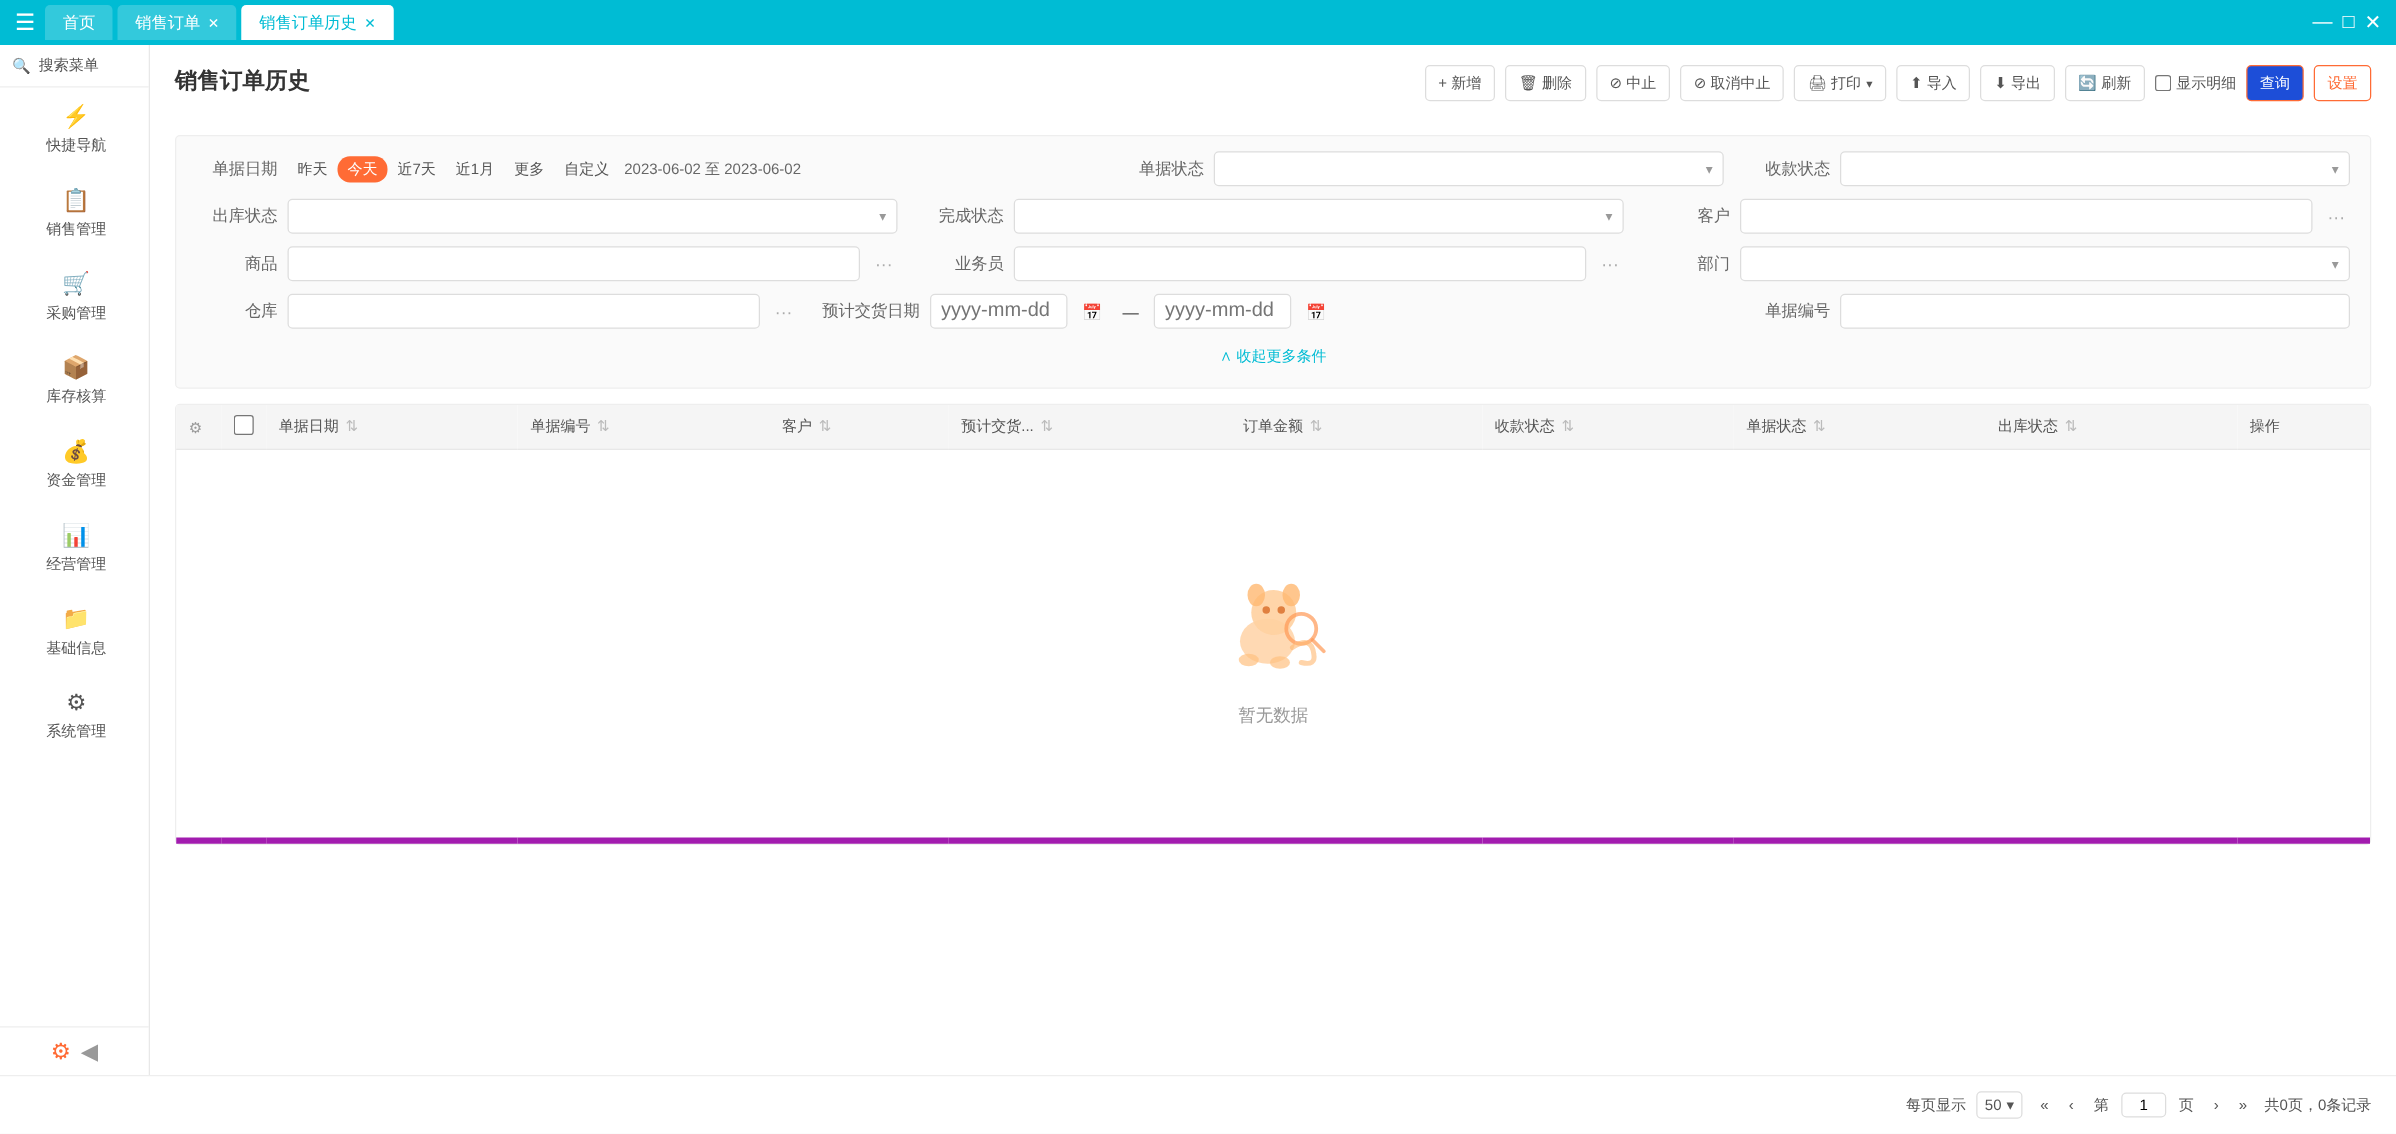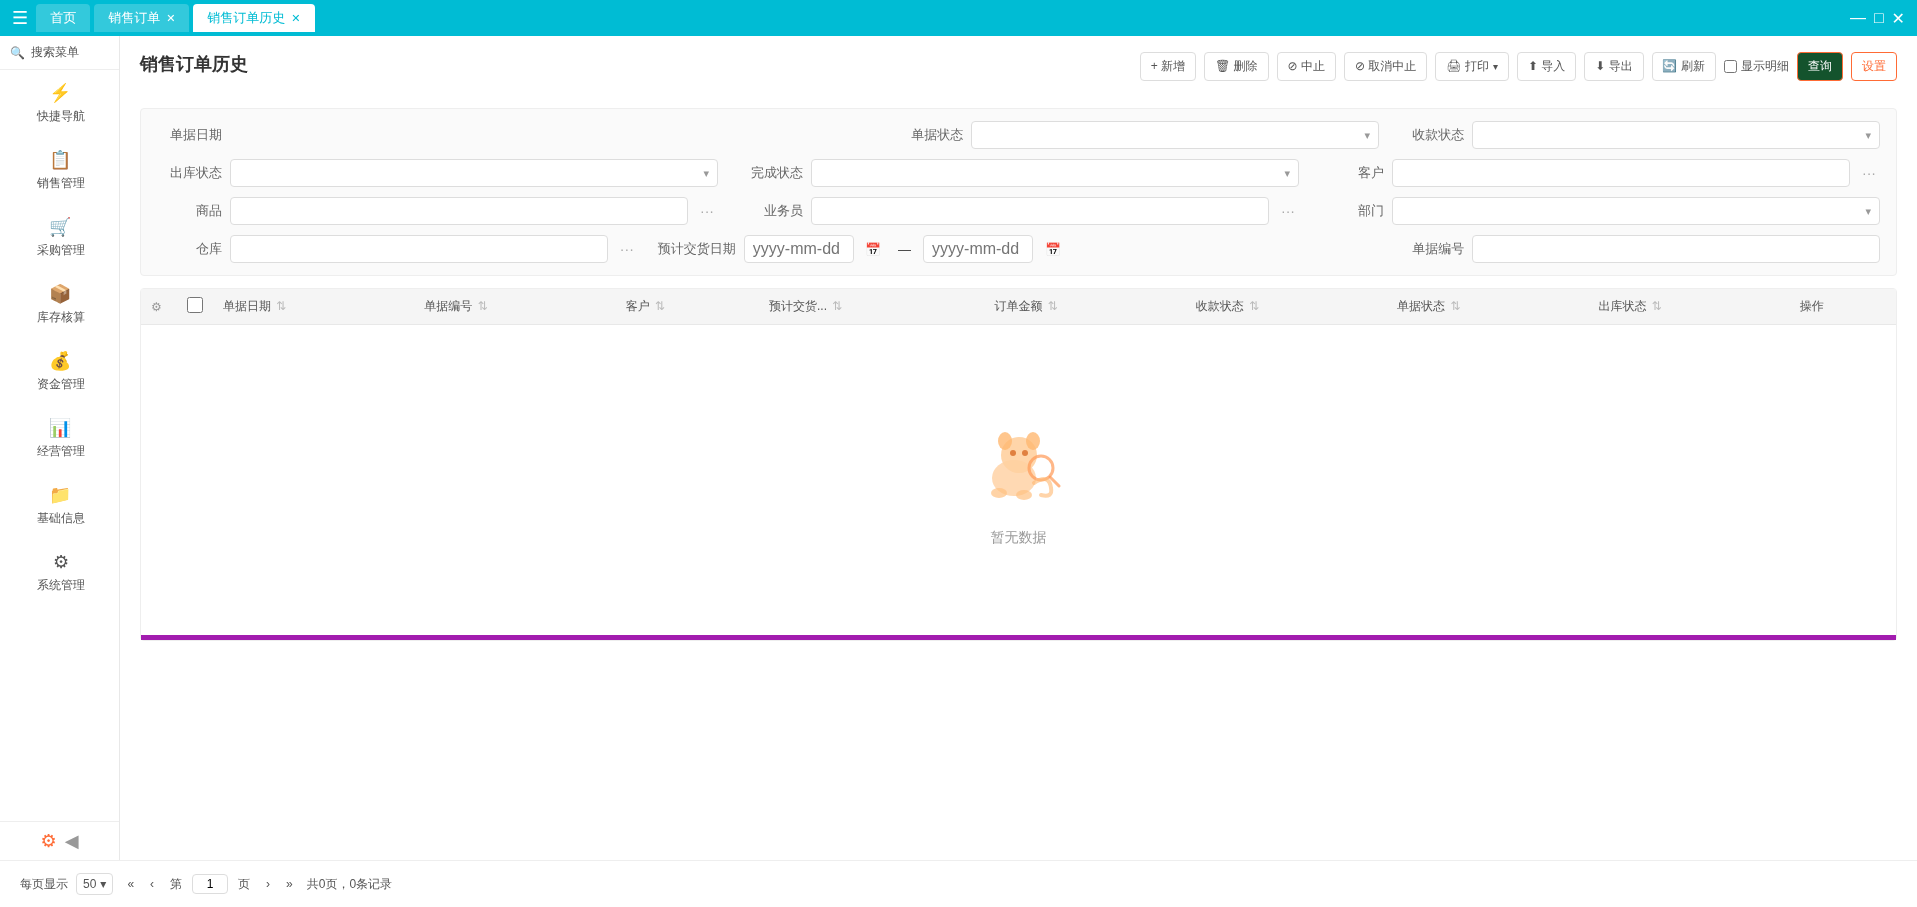--- a/index.html
+++ b/index.html
@@ -65,21 +65,21 @@
     .data-table td { padding: 8px 10px; border-bottom: 5px solid #a21caf; color: #333; }
     .table-settings-icon { color: #999; cursor: pointer; }
     .table-checkbox { width: 16px; height: 16px; cursor: pointer; }
 
     
     .empty-state { display: flex; flex-direction: column; align-items: center; justify-content: center; padding: 80px 0; }
     .empty-icon { width: 100px; height: 100px; margin-bottom: 16px; position: relative; }
     .empty-text { color: #999; font-size: 14px; }
 
     
-    .pagination { display: flex; align-items: center; padding: 12px 20px; gap: 8px; background: white; border-top: 1px solid #eee; font-size: 12px; color: #555; }
+    .pagination { display: flex; align-items: center; justify-content: flex-end; padding: 12px 20px; gap: 8px; background: white; border-top: 1px solid #eee; font-size: 12px; color: #555; }
     .page-size-select { border: 1px solid #ddd; border-radius: 4px; padding: 3px 6px; font-size: 12px; display: flex; align-items: center; gap: 4px; cursor: pointer; }
     .page-nav { display: flex; align-items: center; gap: 4px; }
     .page-nav span { cursor: pointer; padding: 2px 6px; color: #555; }
     .page-input { border: 1px solid #ddd; border-radius: 4px; width: 36px; text-align: center; padding: 2px 4px; font-size: 12px; }
 
     .filter-separator { width: 20px; }
   </style>
 </head>
 <body>
 
@@ -164,30 +164,39 @@
             <span>🖨 打印</span>
             <span style="font-size:10px;">▾</span>
           </button>
           <button class="toolbar-btn">⬆ 导入</button>
           <button class="toolbar-btn">⬇ 导出</button>
           <button class="toolbar-btn">🔄 刷新</button>
           <label class="checkbox-label">
             <input type="checkbox" style="">
             <span>显示明细</span>
           </label>
-          <button class="toolbar-btn primary" style="background:#14532d; color:white; border-color:#ff6b35;">查询</button>
+          <button class="toolbar-btn primary" style="background:#1d4ed8; color:white; border-color:#ff6b35;">查询</button>
           <button class="toolbar-btn" style="color:#ff6b35; border-color:#ff6b35;">设置</button>
         </div>
       </div>
 
       <div class="filter-area">
 
         <div class="filter-row">
           <div class="filter-item" style="flex:1.5;">
             <span class="filter-label">单据日期</span>
+            <div class="date-filter">
+              <span class="date-tab">昨天</span>
+              <span class="date-tab active">今天</span>
+              <span class="date-tab">近7天</span>
+              <span class="date-tab">近1月</span>
+              <span class="date-tab">更多</span>
+              <span class="date-tab">自定义</span>
+              <span class="date-range">2023-06-02 至 2023-06-02</span>
+            </div>
           </div>
           <div class="filter-separator"></div>
           <div class="filter-item" style="flex:1;">
             <span class="filter-label">单据状态</span>
             <div class="filter-select">
               <span></span>
               <span class="chevron">▾</span>
             </div>
           </div>
           <div class="filter-separator"></div>
@@ -261,20 +270,23 @@
             <input class="filter-input" style="width: 110px; flex: 0 0 auto;" placeholder="yyyy-mm-dd">
             <span style="cursor:pointer; color:#aaa; margin:0 4px;">📅</span>
           </div>
           <div class="filter-separator"></div>
           <div class="filter-item" style="flex:1;">
             <span class="filter-label">单据编号</span>
             <input class="filter-input" style="flex: 1 1 0%;">
           </div>
         </div>
 
+        <div class="collapse-row">
+          <span>∧ 收起更多条件</span>
+        </div>
       </div>
 
       <div style="background:white; border:1px solid #eee; border-radius:4px;">
         <table class="data-table">
           <thead>
             <tr>
               <th style="width:36px;">
                 <span class="table-settings-icon">⚙</span>
               </th>
               <th style="width:36px;">

